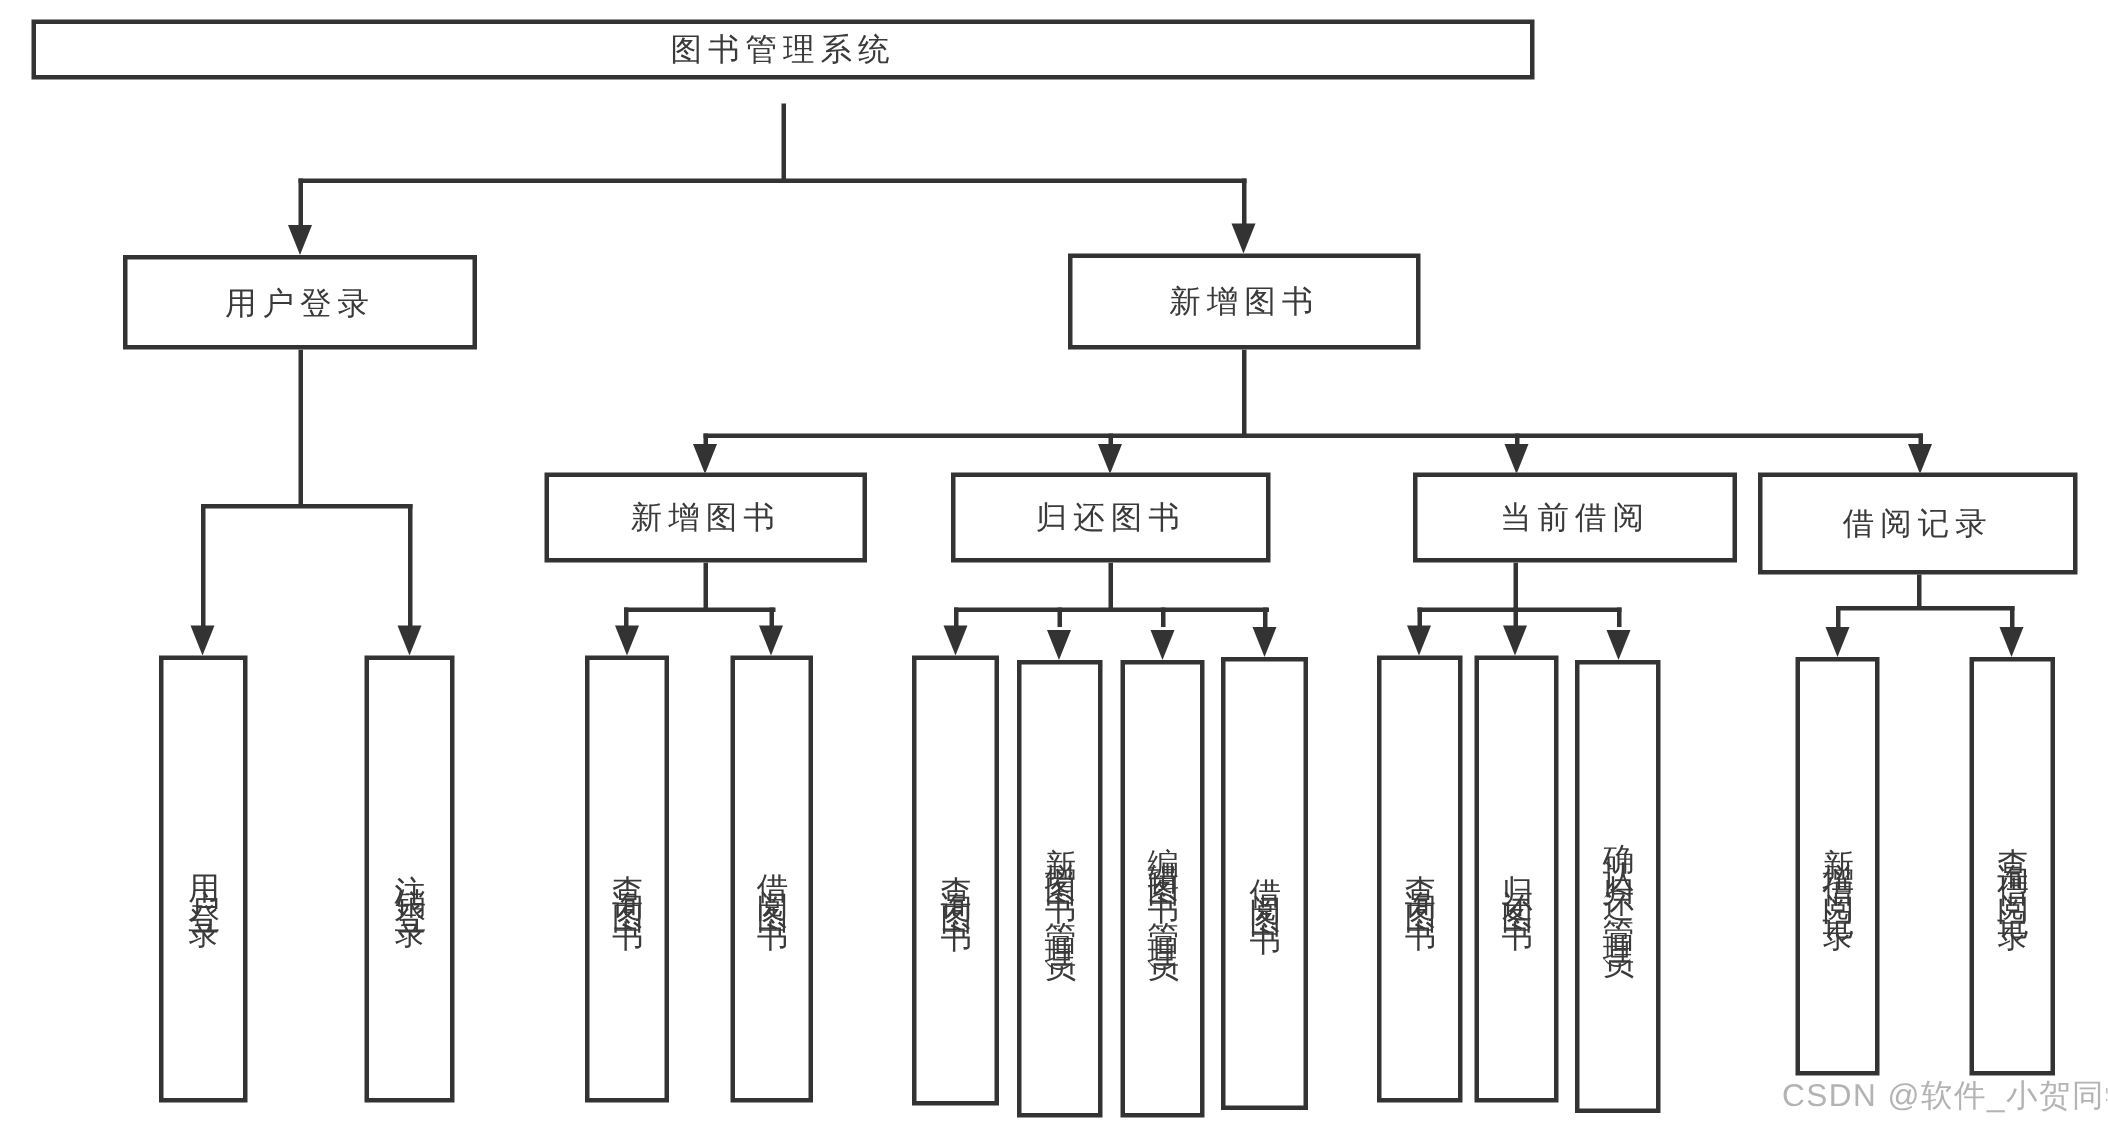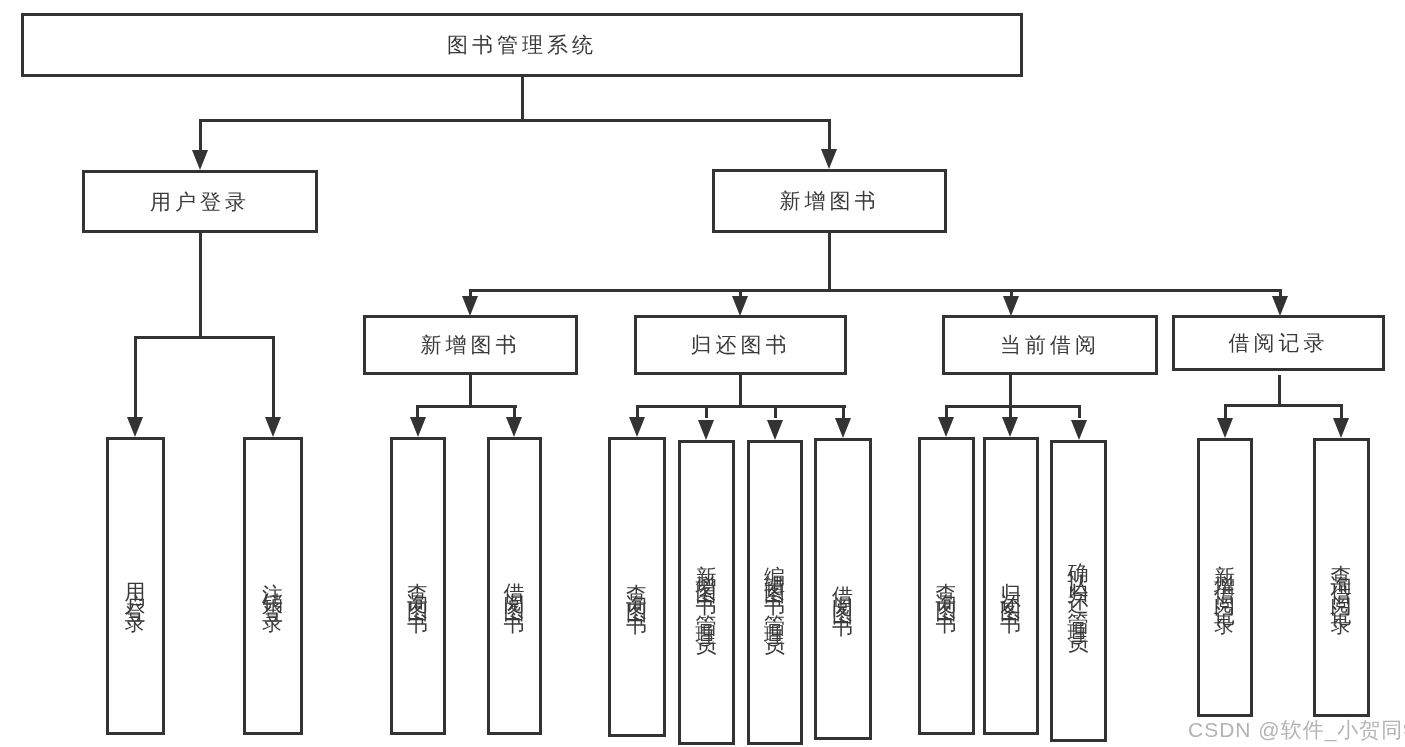--- a/index.html
+++ b/index.html
@@ -32,21 +32,21 @@
     position:absolute;left:1188px;top:716px;z-index:6;
     font-size:21px;letter-spacing:1px;
     color:var(--wm,#b3b3b3);white-space:nowrap;
   }
 </style>
 </head>
 <body>
 
 <div style="position:absolute;inset:0;">
 
-  <div class="node" style="left:21px;top:13px;width:1002px;height:64px;">
+  <div class="node" style="left:21px;top:13px;width:1002px;height:40px;">
     <span class="hlabel">图书管理系统</span>
   </div>
 
   <div class="line" style="left:521px;top:69px;width:3px;height:51px;"></div>
   <div class="line" style="left:199px;top:119px;width:632px;height:3px;"></div>
   <div class="line" style="left:199px;top:119px;width:3px;height:33px;"></div>
   <div class="arrow" style="left:192px;top:150px;"></div>
   <div class="line" style="left:828px;top:119px;width:3px;height:33px;"></div>
   <div class="arrow" style="left:821px;top:149px;"></div>
 
@@ -77,21 +77,21 @@
 
   <div class="node" style="left:363px;top:315px;width:215px;height:60px;">
     <span class="hlabel">新增图书</span>
   </div>
   <div class="node" style="left:634px;top:315px;width:213px;height:60px;">
     <span class="hlabel">归还图书</span>
   </div>
   <div class="node" style="left:902px;top:315px;width:216px;height:60px;margin-left:40px;">
     <span class="hlabel">当前借阅</span>
   </div>
-  <div class="node" style="left:1172px;top:315px;width:213px;height:56px;">
+  <div class="node" style="left:1172px;top:315px;width:213px;height:68px;">
     <span class="hlabel">借阅记录</span>
   </div>
 
   <div class="line" style="left:469px;top:375px;width:3px;height:33px;"></div>
   <div class="line" style="left:416px;top:405px;width:101px;height:3px;"></div>
   <div class="line" style="left:416px;top:405px;width:3px;height:13px;"></div>
   <div class="arrow" style="left:410px;top:417px;"></div>
   <div class="line" style="left:513px;top:405px;width:3px;height:13px;"></div>
   <div class="arrow" style="left:506px;top:417px;"></div>
 

